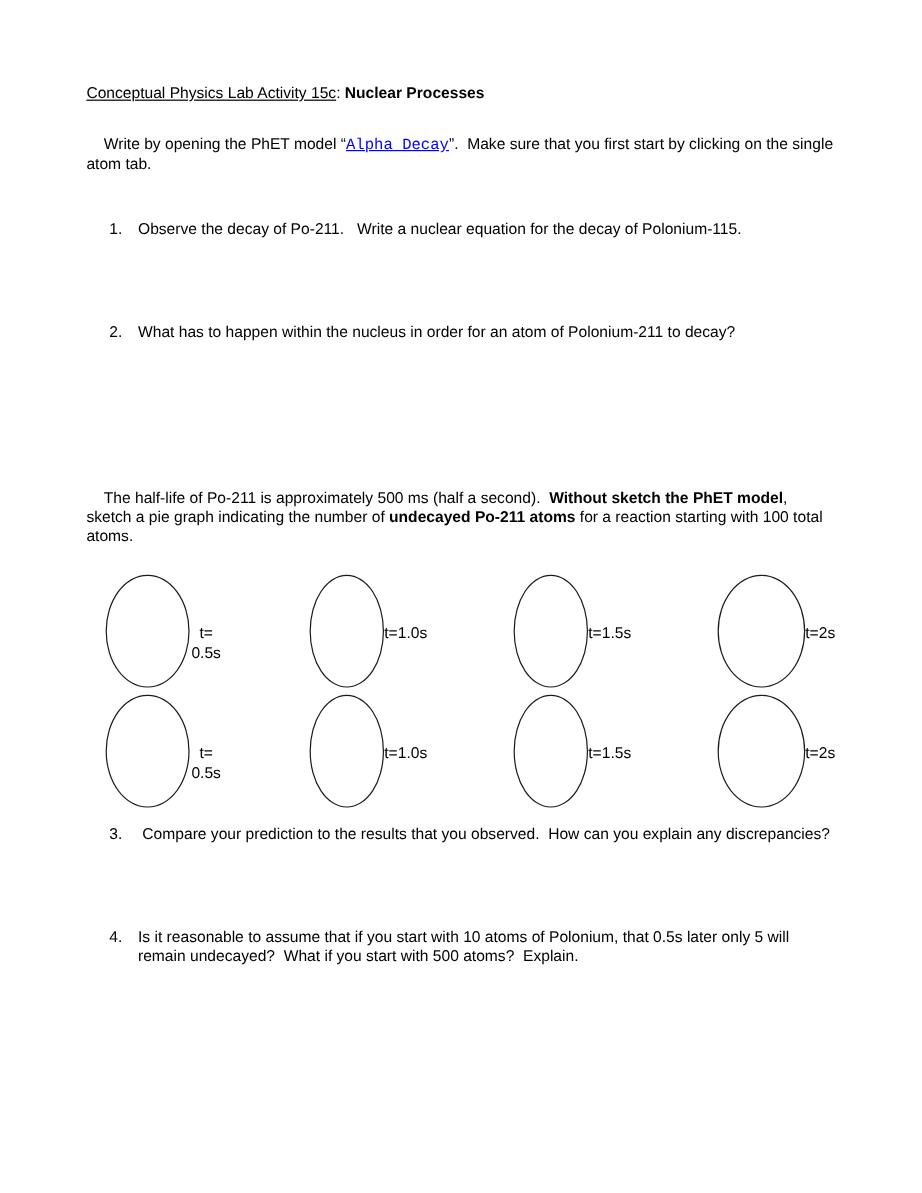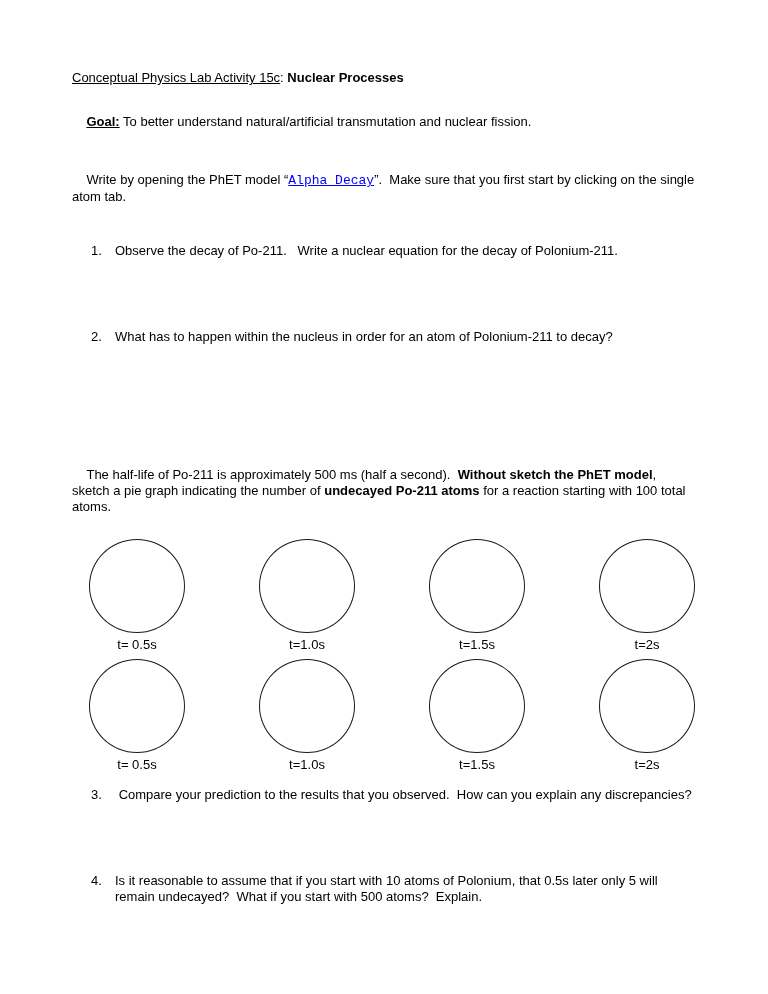--- a/index.html
+++ b/index.html
@@ -51,21 +51,21 @@
   .pie-row {
     margin-top: 8px;
     padding-left: 16px;
     display: flex;
     justify-content: space-between;
   }
   .pie-row.row2 { margin-top: 6px; }
   .pie-cell {
     width: 98px;
     display: flex;
-    flex-direction: column;
+    flex-direction: row;
     align-items: center;
   }
   .pie-circle {
     width: 96px;
     height: 94px;
     border: 1px solid #1a1a1a;
     border-radius: 50%;
   }
   .pie-label {
     margin-top: 4px;
@@ -76,32 +76,29 @@
 </style>
 </head>
 <body>
 
 <div class="page">
 
   <div class="doc-title">
     <span class="u">Conceptual Physics Lab Activity 15c</span><span>: </span><span class="b">Nuclear Processes</span>
   </div>
 
-  <div class="goal-line para">
-    <span class="b u">Goal:</span><span> To better understand natural/artificial transmutation and nuclear fission.</span>
-  </div>
 
 
   <div class="intro-para para">
     <span>Write by opening the PhET model “</span><a class="link">Alpha Decay</a><span>”.  Make sure that you first start by clicking on the single atom tab.</span>
   </div>
 
   <div class="question q1">
     <span class="qnum">1.</span>
-    <span class="qtext">Observe the decay of Po-211.   Write a nuclear equation for the decay of Polonium-211.</span>
+    <span class="qtext">Observe the decay of Po-211.   Write a nuclear equation for the decay of Polonium-115.</span>
   </div>
 
   <div class="question q2">
     <span class="qnum">2.</span>
     <span class="qtext">What has to happen within the nucleus in order for an atom of Polonium-211 to decay?</span>
   </div>
 
   <div class="halflife-para para">
     <span>The half-life of Po-211 is approximately 500 ms (half a second).  </span><span class="b">Without sketch the PhET model</span><span>, sketch a pie graph indicating the number of </span><span class="b">undecayed Po-211 atoms</span><span> for a reaction starting with 100 total atoms.</span>
   </div>

